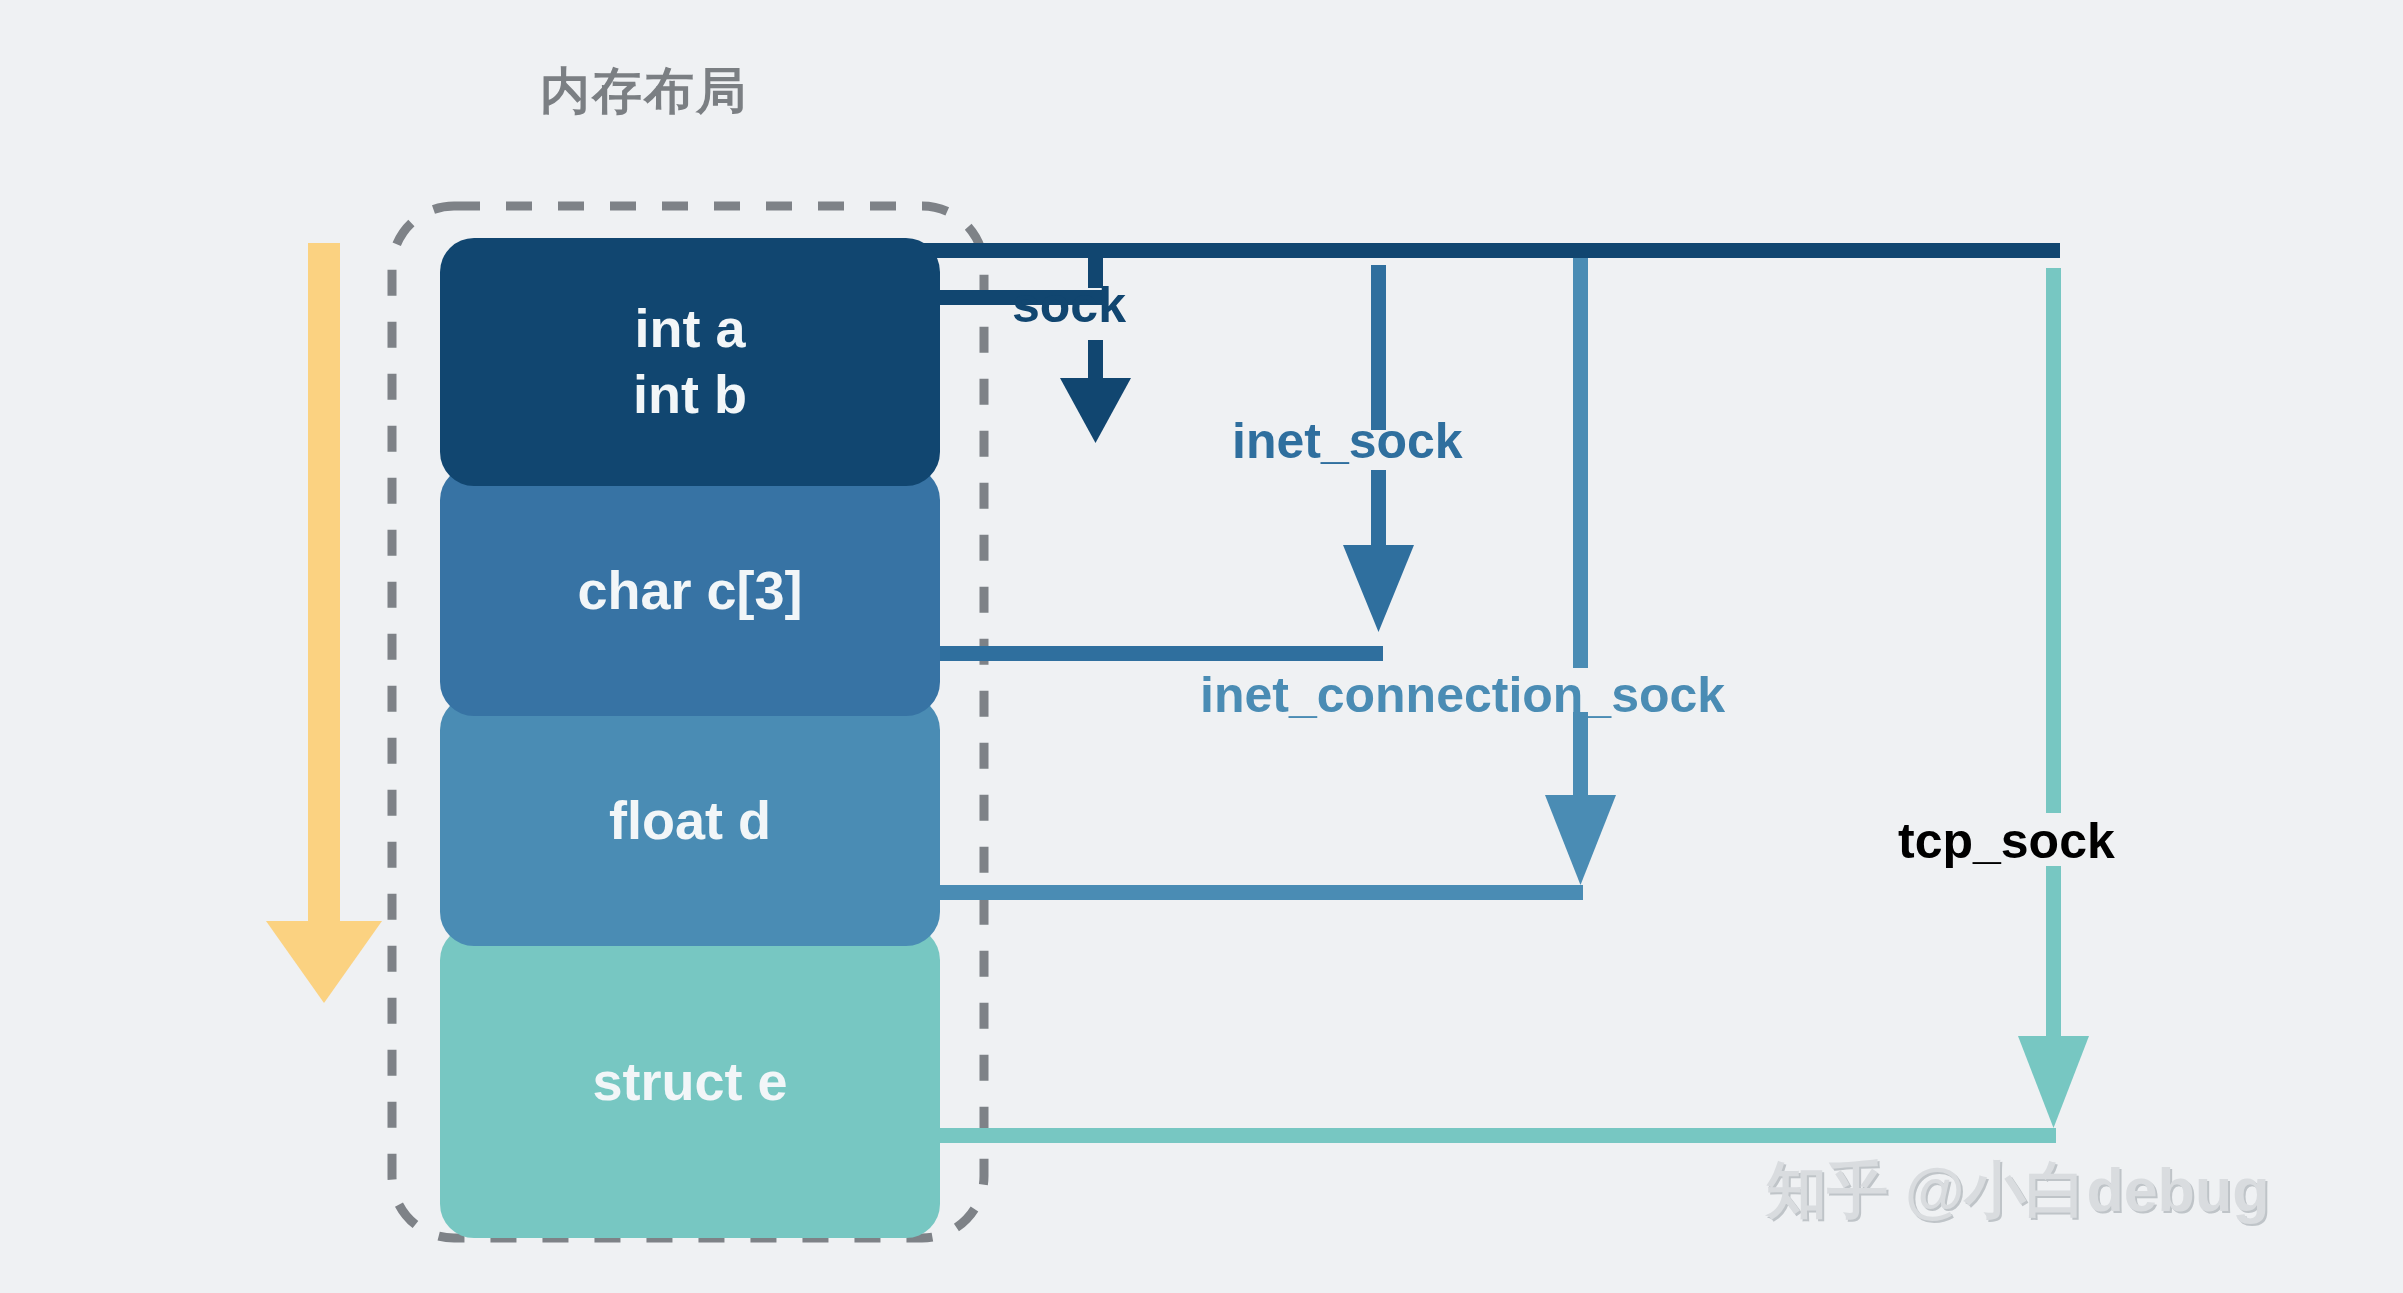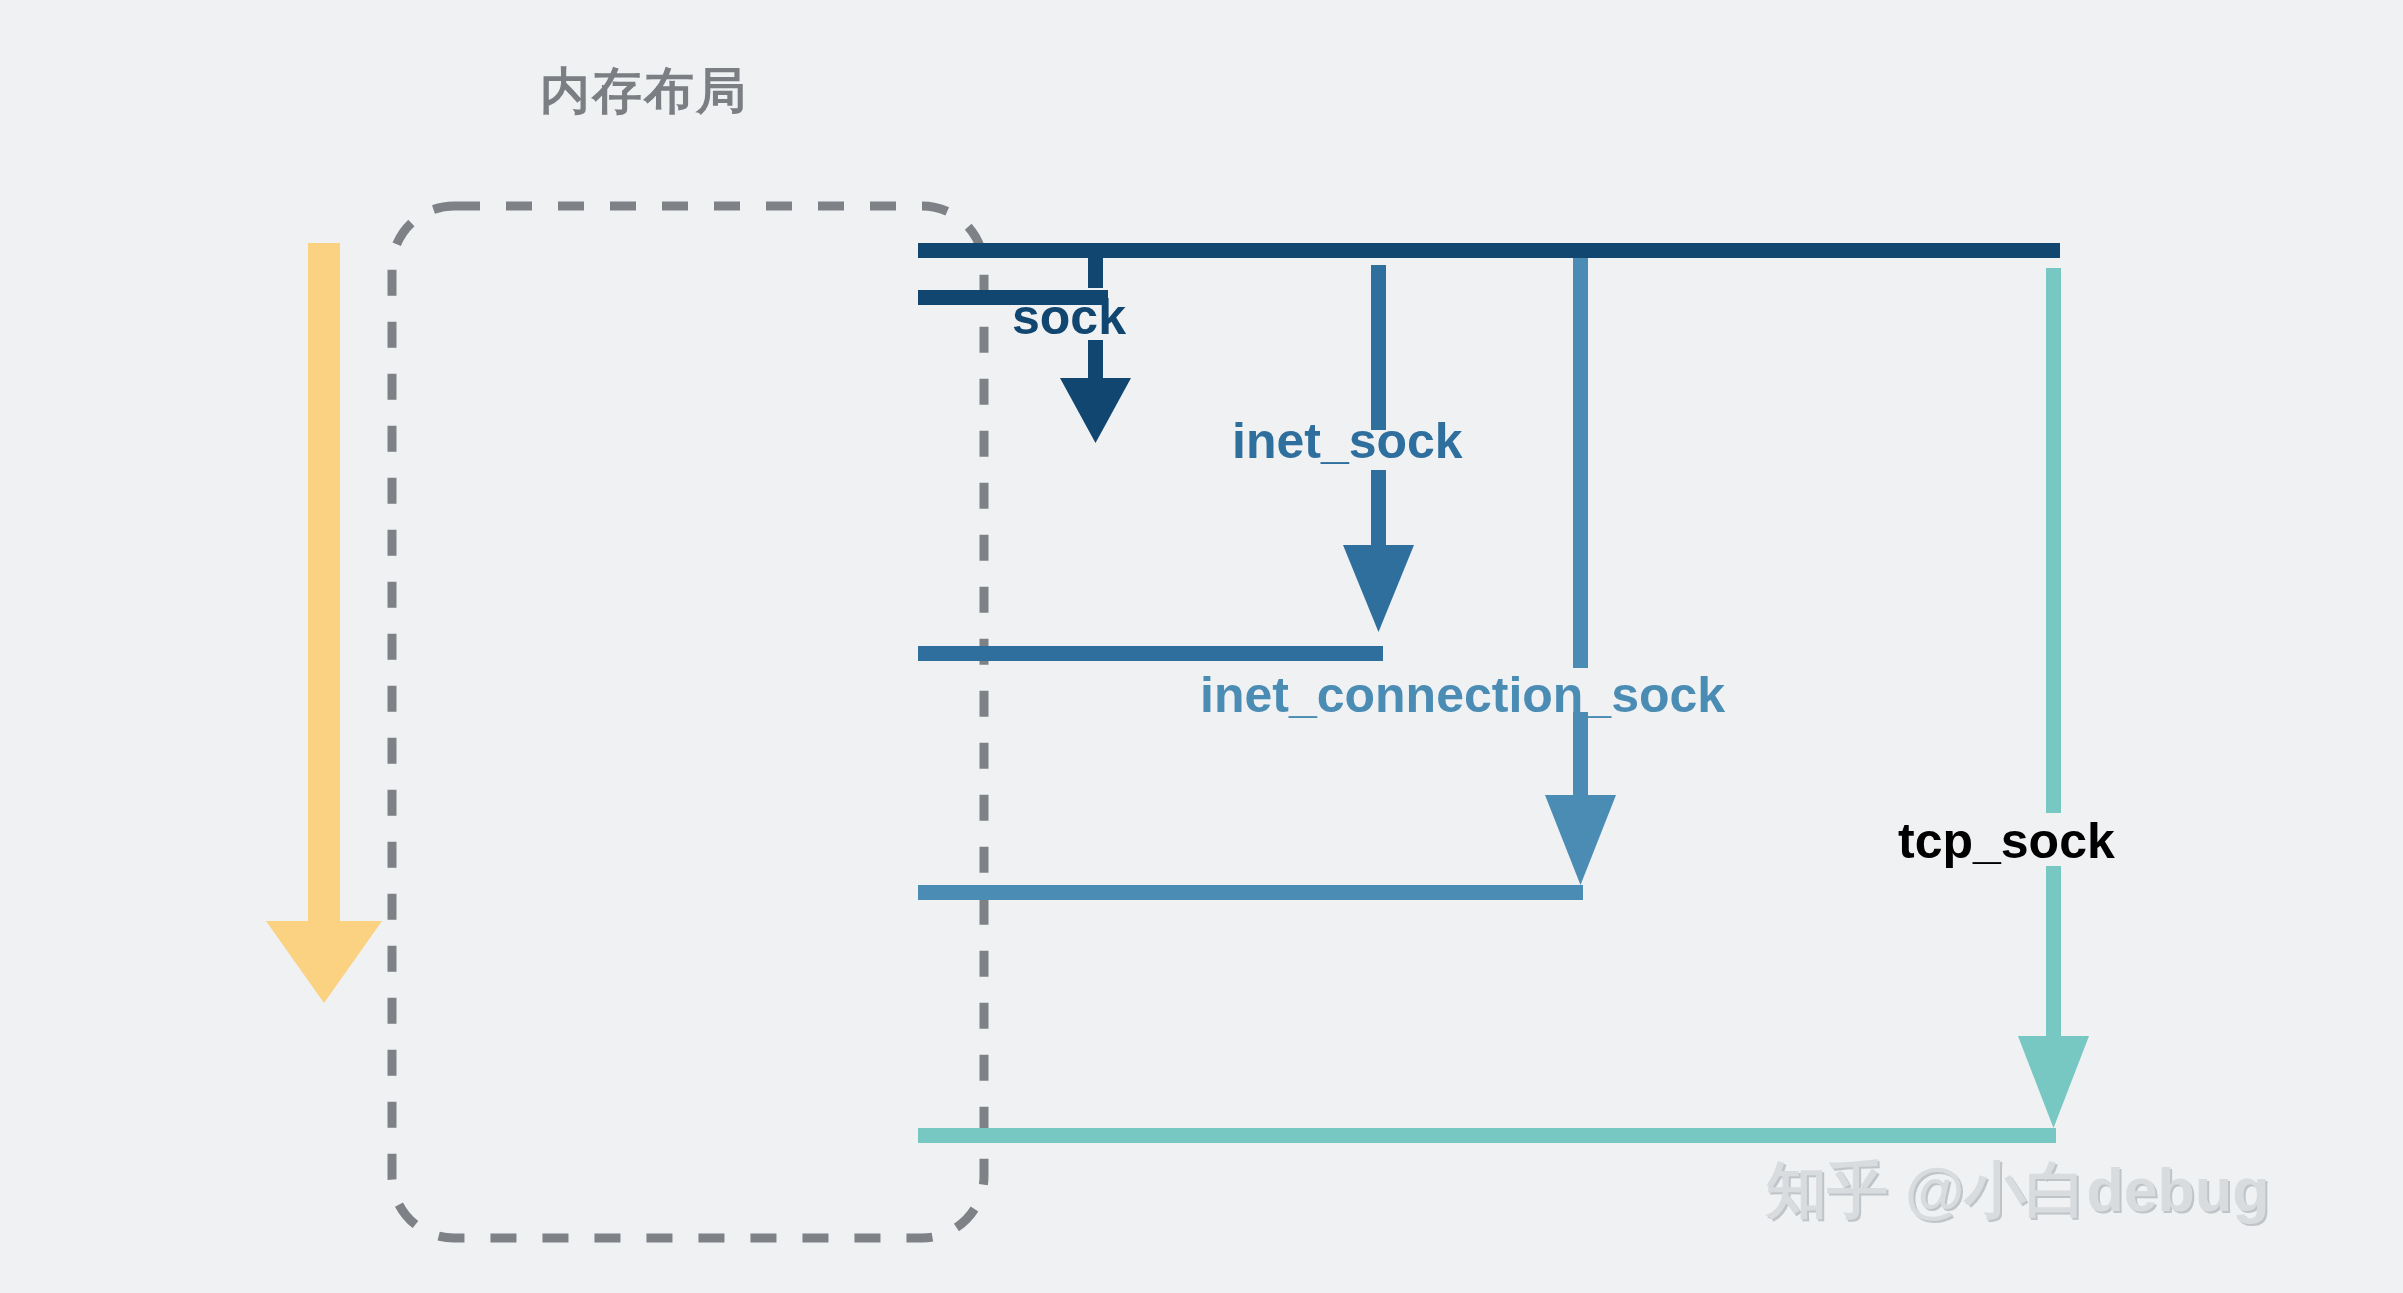--- a/index.html
+++ b/index.html
@@ -79,21 +79,21 @@
     background: #77c7c2;
     border-radius: 34px;
     z-index: 2;
   }
 
   
   .conn-label {
     white-space: nowrap;
     font-size: 50px;
   }
-  #label-sock      { left: 1012px; top: 288px; color: #114670; }
+  #label-sock      { left: 1012px; top: 276px; color: #114670; }
   #label-inet-sock { left: 1232px; top: 412px; color: #2f6f9e; }
   #label-icsk      { left: 1200px; top: 666px; color: #4a8cb4; }
   #label-tcp-sock  { left: 1898px; top: 812px; color: #000000; }
 
   
   #watermark {
     left: 1766px;
     top: 1150px;
     font-size: 61px;
     color: #d9dcdf;
@@ -154,20 +154,40 @@
       <rect x="2046" y="866" width="15" height="190" fill="#77c7c2"></rect>
       <polygon points="2018,1036 2089,1036 2053.5,1128" fill="#77c7c2"></polygon>
 
       <rect x="918" y="1128" width="1138" height="15" fill="#77c7c2"></rect>
     </g>
 
   </svg>
 
   <div class="abs" id="diagram-title">内存布局</div>
 
+  <div class="abs" id="memory-stack">
+
+    <div class="mem-block" id="mem-block-0">
+      <span class="line">int a</span>
+      <span class="line">int b</span>
+    </div>
+
+    <div class="mem-block" id="mem-block-1">
+      <span class="line">char c[3]</span>
+    </div>
+
+    <div class="mem-block" id="mem-block-2">
+      <span class="line">float d</span>
+    </div>
+
+    <div class="mem-block" id="mem-block-3">
+      <span class="line">struct e</span>
+    </div>
+
+  </div>
 
   <div class="abs conn-label" id="label-sock">sock</div>
 
   <div class="abs conn-label" id="label-inet-sock">inet_sock</div>
 
   <div class="abs conn-label" id="label-icsk">inet_connection_sock</div>
 
   <div class="abs conn-label" id="label-tcp-sock">tcp_sock</div>
 
   <div class="abs" id="watermark">知乎 @小白debug</div>

